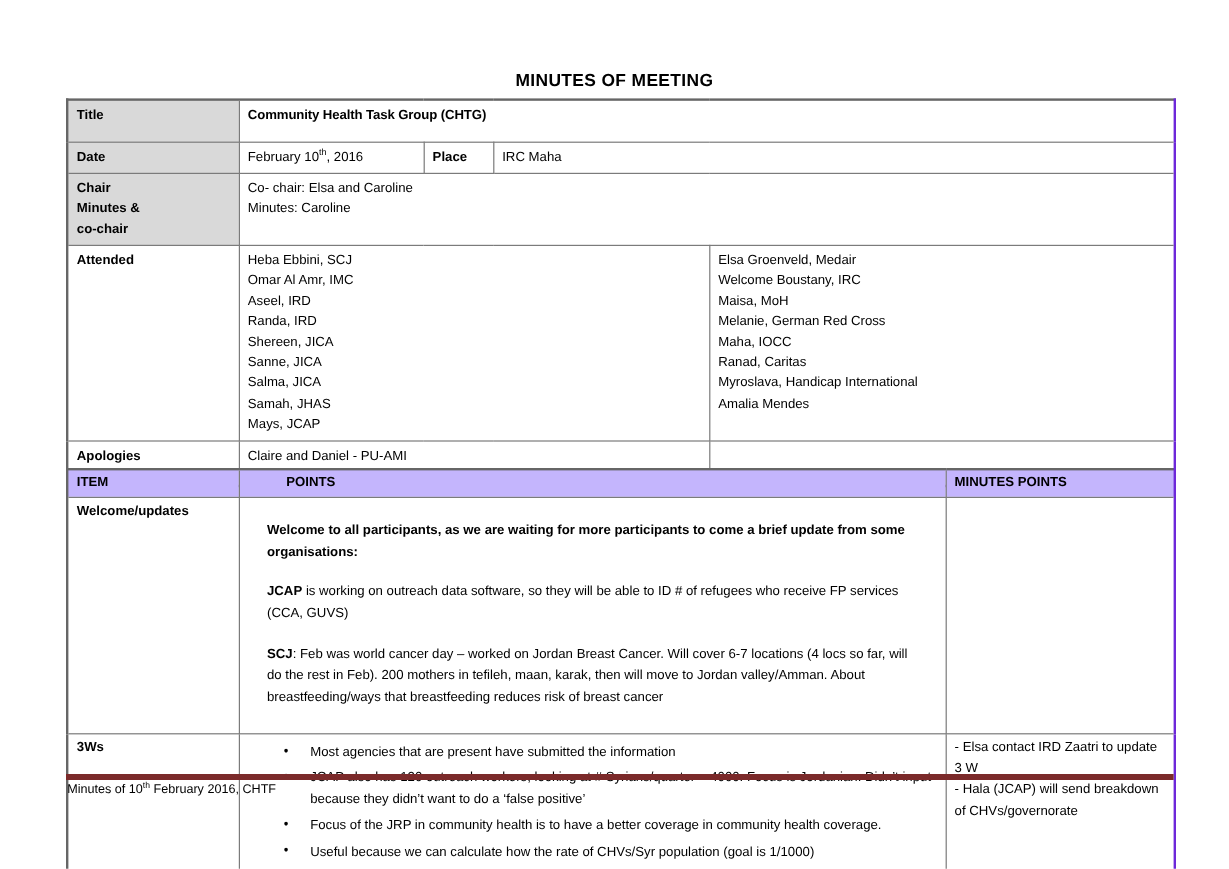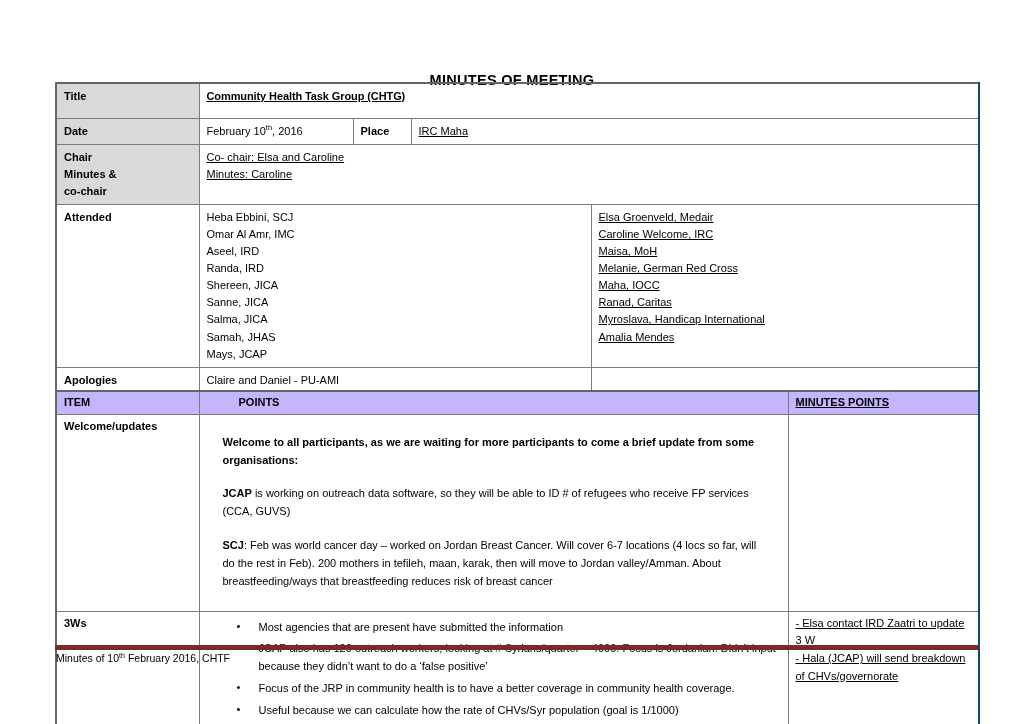--- a/index.html
+++ b/index.html
@@ -24,39 +24,38 @@
   
   .doc-title {
     position: absolute;
     left: 0;
     top: 60px;
     width: 1024px;
     text-align: center;
     font-size: 14.5px;
     font-weight: bold;
     letter-spacing: 0.3px;
-    margin-top: 12px;
   }
 
   
   .tbl {
     position: absolute;
     border-collapse: collapse;
     table-layout: fixed;
     font-size: 11px;
   }
   .tbl td {
     border: 1px solid #7b7b7b;
     padding: 4px 6px 4px 7px;
     vertical-align: top;
     line-height: 1.55;
     font-size: 11px;
   }
   .tbl td.outer-l { border-left: 2px solid #666; }
-  .tbl td.outer-r { border-right: 2px solid #0c4a6e; text-decoration: underline; }
+  .tbl td.outer-r { border-right: 2px solid #6d28d9; }
   .tbl tr.outer-t > td { border-top: 2px solid #666; }
   .tbl tr.outer-b > td { border-bottom: 2px solid #666; }
 
   .gray { background: #d9d9d9; }
   .lbl  { font-weight: bold; white-space: pre-line; }
   .b    { font-weight: bold; }
 
   
   #info-table {
     left: 55px;
@@ -184,21 +183,21 @@
         <td colspan="3" class="namelist">Heba Ebbini, SCJ
 Omar Al Amr, IMC
 Aseel, IRD
 Randa, IRD
 Shereen, JICA
 Sanne, JICA
 Salma, JICA
 Samah, JHAS
 Mays, JCAP</td>
         <td class="namelist outer-r">Elsa Groenveld, Medair
-Caroline Welcome, IRC
+Welcome Boustany, IRC
 Maisa, MoH
 Melanie, German Red Cross
 Maha, IOCC
 Ranad, Caritas
 Myroslava, Handicap International
 Amalia Mendes</td>
       </tr>
 
       <tr class="outer-b">
         <td class="lbl outer-l" style="height:28px;">Apologies</td>

